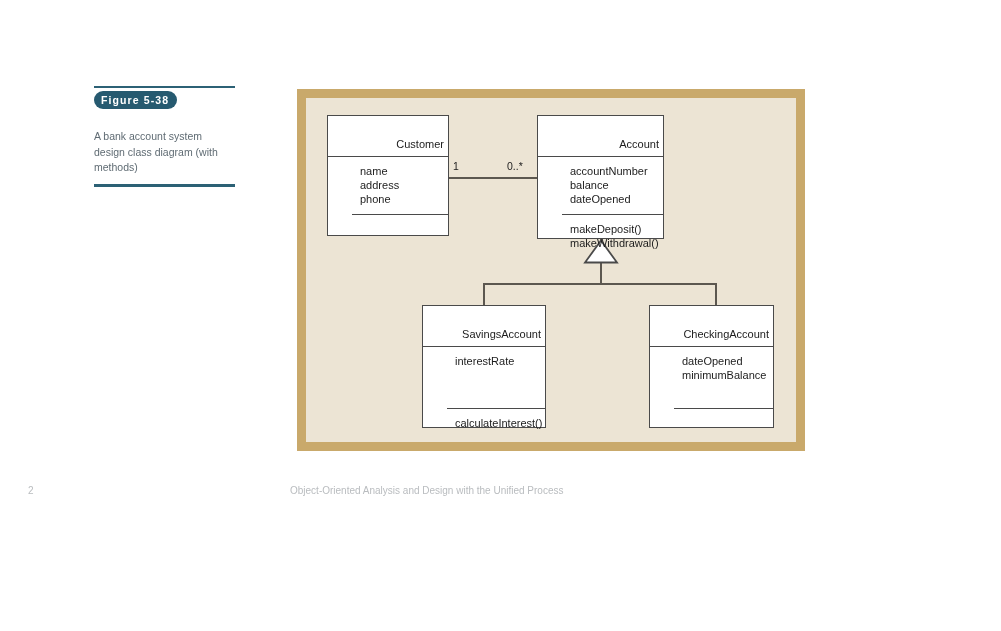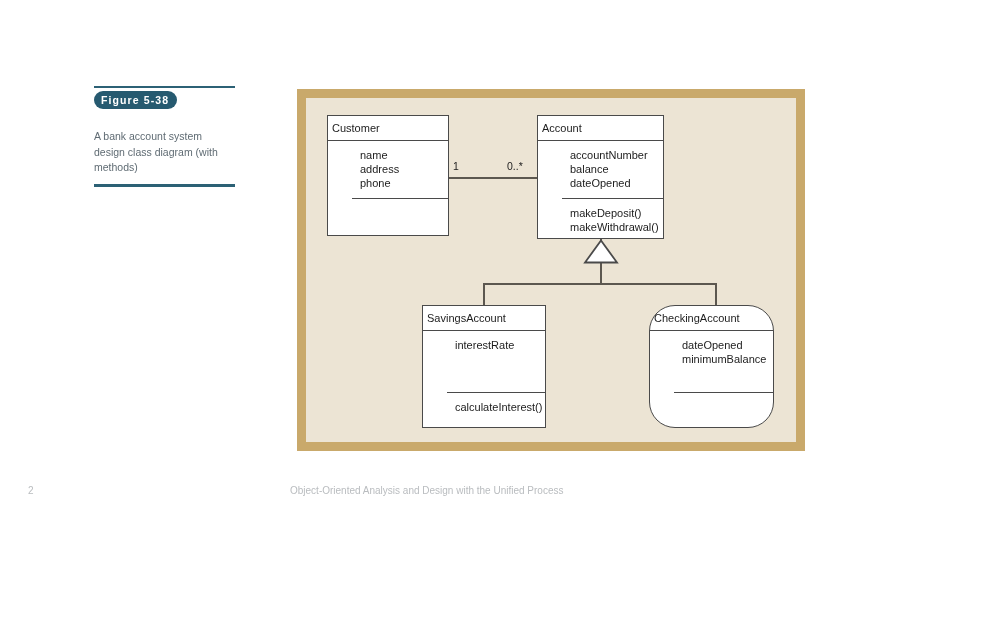--- a/index.html
+++ b/index.html
@@ -72,46 +72,47 @@
 
   
   .uml-class {
     position: absolute;
     background: #ffffff;
     border: 1.6px solid #4a4a4a;
     box-sizing: border-box;
     z-index: 3;
   }
   .uml-name {
-    text-align: left;
+    text-align: right;
     font-size: 11px;
-    padding: 6px 4px 6px 4px;
+    padding: 6px 4px 6px 21px;
     border-bottom: 1.6px solid #4a4a4a;
     color: #1c1c1c;
+    margin-top: 16px;
   }
   .uml-compartment {
     font-size: 11px;
     line-height: 14px;
     padding: 7px 8px 8px 8px;
     color: #1c1c1c;
     margin-left: 24px;
   }
   .uml-compartment.divider {
     border-top: 1.6px solid #4a4a4a;
   }
   .uml-compartment.empty {
     min-height: 22px;
   }
   .uml-row { white-space: nowrap; }
 
   
   #class-customer        { left: 21px;  top: 17px;  width: 122px; height: 121px; }
   #class-account         { left: 231px; top: 17px;  width: 127px; height: 124px; }
   #class-savingsaccount  { left: 116px; top: 207px; width: 124px; height: 123px; }
-  #class-checkingaccount { left: 343px; top: 207px; width: 125px; height: 123px; border-radius: 26px; }
+  #class-checkingaccount { left: 343px; top: 207px; width: 125px; height: 123px; }
 
   
   .line {
     position: absolute;
     background: #5c574f;
     z-index: 1;
   }
   .line-h { height: 1.8px; }
   .line-v { width: 1.8px; }
 

